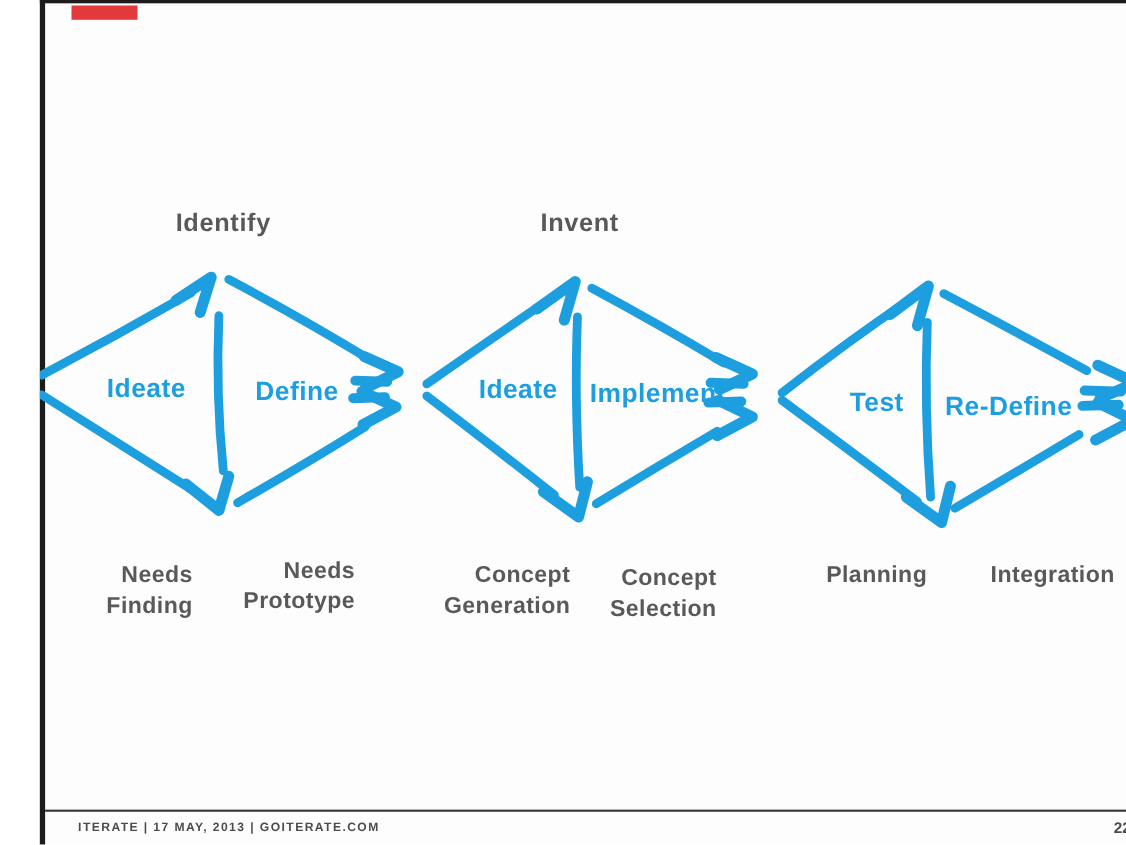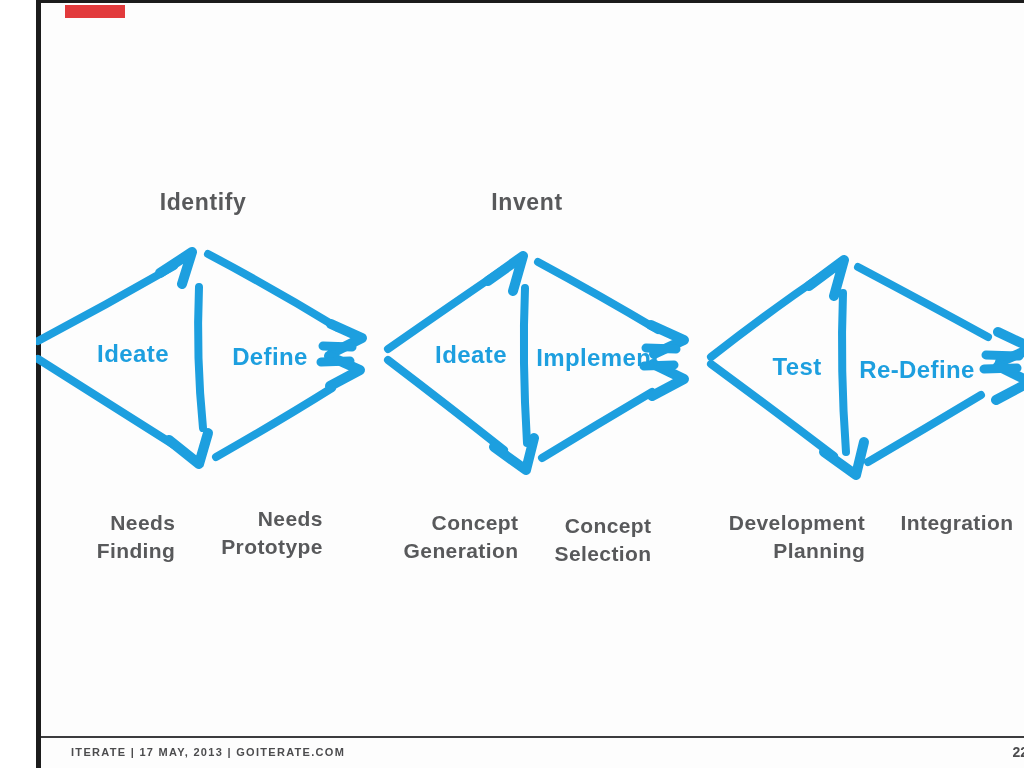--- a/index.html
+++ b/index.html
@@ -95,21 +95,20 @@
   </div>
   <div class="phase" style="left:425px;top:509px">
     <span>Concept</span>
     <span>Generation</span>
   </div>
   <div class="phase" style="left:567px;top:512px">
     <span>Concept</span>
     <span>Selection</span>
   </div>
   <div class="phase" style="left:761px;top:509px">
-    <span>Development</span>
     <span>Planning</span>
   </div>
   <div class="phase" style="left:921px;top:509px">
     <span>Integration</span>
   </div>
 
   <div class="footer-line"></div>
   <div class="footer-text">ITERATE | 17 MAY, 2013 | GOITERATE.COM</div>
   <div class="footer-page">22</div>
 

